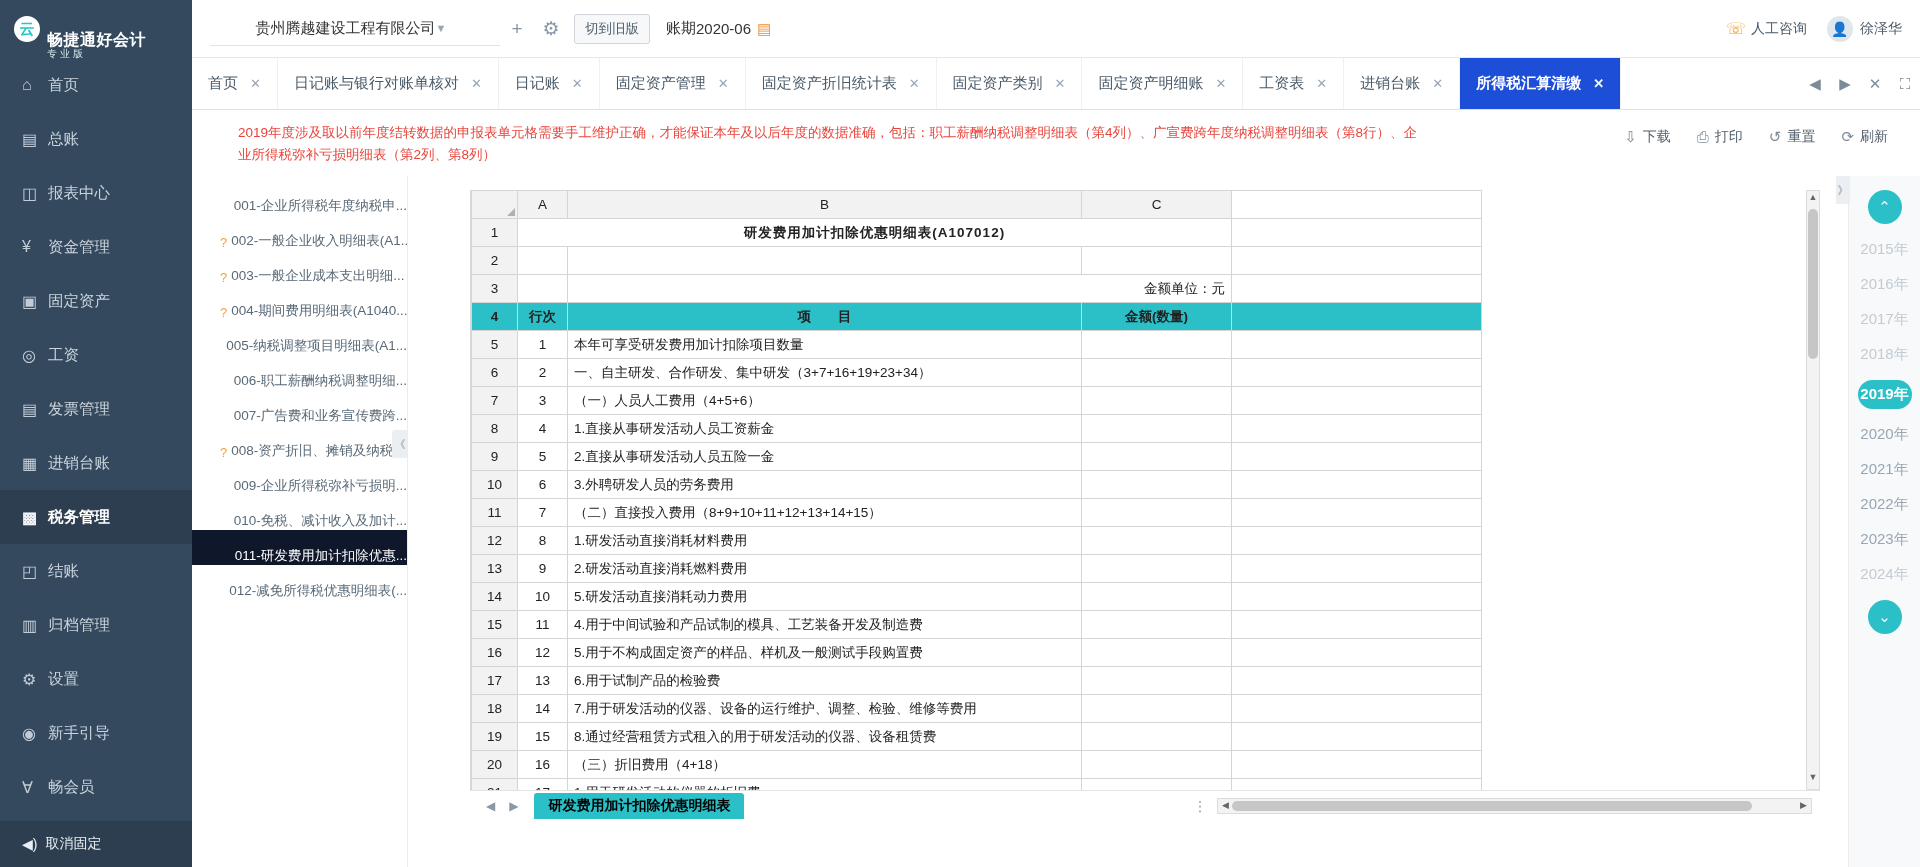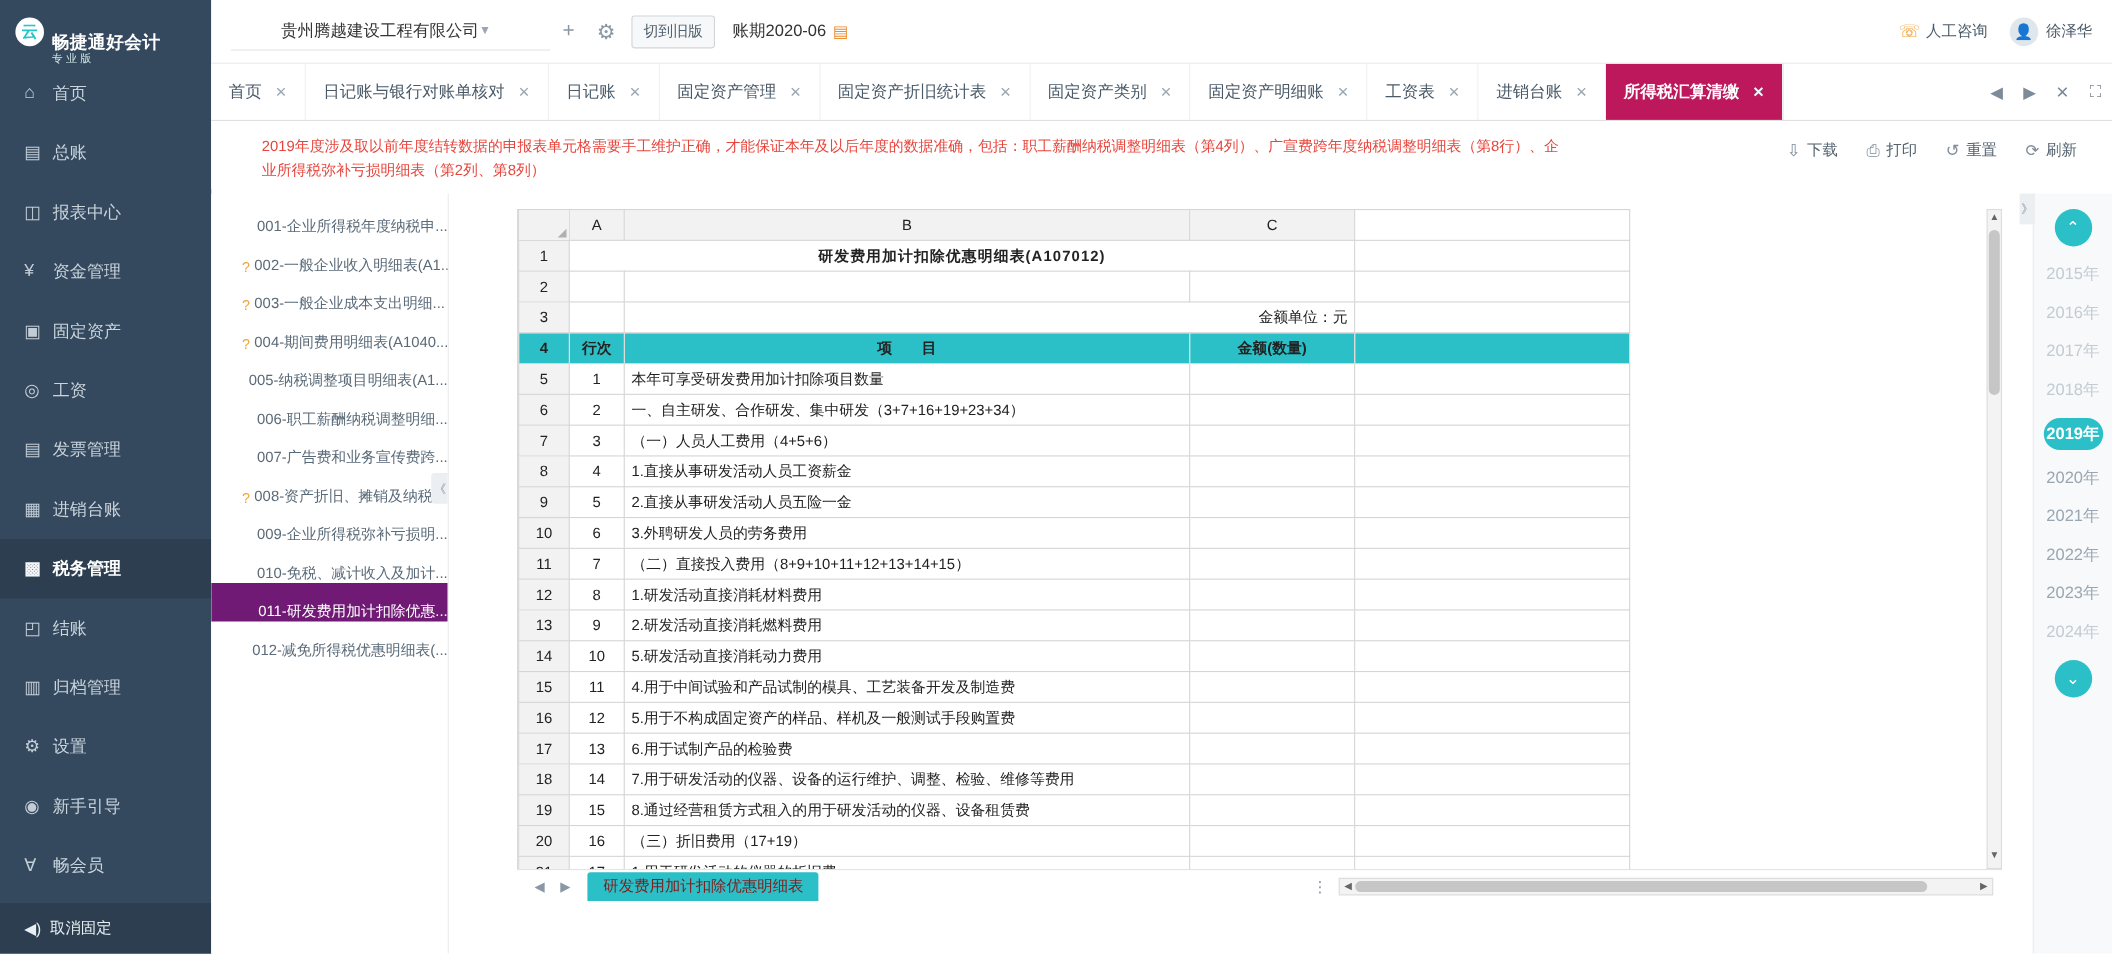--- a/index.html
+++ b/index.html
@@ -77,21 +77,21 @@
   .tabstrip {
     position: absolute; left: 192px; top: 58px; width: 1728px; height: 52px;
     background: #fff; border-bottom: 1px solid #e0e0e0; display: flex; align-items: stretch;
   }
   .tabs { display: flex; align-items: stretch; overflow: hidden; flex: 1; }
   .tab {
     display: flex; align-items: center; padding: 0 16px; font-size: 15px; color: #4a5a68;
     cursor: pointer; white-space: nowrap; border-right: 1px solid #f0f0f0;
   }
   .tab .x { margin-left: 12px; color: #9aa6b2; font-size: 13px; }
-  .tab.active { background: #be185d; color: #fff; font-weight: bold; }
+  .tab.active { background: #1d4ed8; color: #fff; font-weight: bold; }
   .tab.active .x { color: #eafafb; }
   .tab-ctrl {
     width: 30px; display: flex; align-items: center; justify-content: center;
     color: #7d8b98; font-size: 15px; cursor: pointer;
   }
 
   
   .notice {
     position: absolute; left: 192px; top: 110px; width: 1728px; height: 62px;
     background: #fff; padding: 12px 22px 0 22px;
@@ -109,21 +109,21 @@
   .report-list {
     position: absolute; left: 192px; top: 176px; width: 216px; height: 691px;
     background: #fff; border-right: 1px solid #ececec; padding-top: 4px; overflow: hidden;
   }
   .rl-item {
     height: 35px; display: flex; align-items: flex-end; padding-left: 28px;
     font-size: 13.5px; color: #5a6a78; cursor: pointer; white-space: nowrap;
   }
   .rl-item .warn { color: #f0a33a; font-size: 13px; margin-right: 4px; }
   .rl-item .spacer { display: inline-block; width: 17px; }
-  .rl-item.active { background: #701a75; color: #fff; }
+  .rl-item.active { background: #0f172a; color: #fff; }
   .collapse-handle {
     position: absolute; right: -1px; top: 254px; width: 16px; height: 28px;
     background: #eceff1; color: #7d8b98; font-size: 11px;
     display: flex; align-items: center; justify-content: center; cursor: pointer;
     border-radius: 3px 0 0 3px;
   }
 
   
   .sheet-wrap {
     position: absolute; left: 470px; top: 190px; width: 1350px; height: 630px;
@@ -159,21 +159,21 @@
     border: 1px solid #dcdcdc;
   }
   .vscroll .thumb { position: absolute; left: 1px; top: 18px; width: 10px; height: 150px; background: #c6c6c6; border-radius: 5px;}
   .vscroll .arrow { position: absolute; left: 0; width: 12px; height: 16px; text-align: center; font-size: 9px; color: #666; }
   .hscroll-row {
     position: absolute; left: 0; bottom: 0; width: 1350px; height: 30px;
     display: flex; align-items: center; background: #fff; border-top: 1px solid #e3e3e3;
   }
   .sheet-tabctrl { display: flex; align-items: center; gap: 14px; padding: 0 16px; color: #8a98a5; font-size: 12px; }
   .sheet-tab {
-    background: #2bc0c8; color: #7f1d1d; font-size: 14px; font-weight: normal;
+    background: #2bc0c8; color: #000000; font-size: 14px; font-weight: bold;
     padding: 4px 14px; border-radius: 3px 3px 0 0;
   }
   .kebab { margin-left: auto; color: #8a98a5; font-size: 14px; padding: 0 10px; }
   .hbar { width: 595px; height: 16px; background: #f3f3f3; border: 1px solid #dcdcdc; position: relative; margin-right: 8px;}
   .hbar .thumb { position: absolute; left: 14px; top: 2px; width: 520px; height: 10px; background: #c6c6c6; border-radius: 5px;}
   .hbar .ar { position:absolute; top:1px; width: 13px; height: 13px; font-size: 9px; text-align:center; color:#666; }
 
   
   .yearrail {
     position: absolute; right: 0; top: 176px; width: 72px; height: 691px;
@@ -566,21 +566,21 @@
           <tr>
             <td class="rowhead">19</td>
             <td class="num">15</td>
             <td>8.通过经营租赁方式租入的用于研发活动的仪器、设备租赁费</td>
             <td></td>
             <td class="empty-area"></td>
           </tr>
           <tr>
             <td class="rowhead">20</td>
             <td class="num">16</td>
-            <td>（三）折旧费用（17+19）</td>
+            <td>（三）折旧费用（4+18）</td>
             <td></td>
             <td class="empty-area"></td>
           </tr>
           <tr>
             <td class="rowhead">21</td>
             <td class="num">17</td>
             <td>1.用于研发活动的仪器的折旧费</td>
             <td></td>
             <td class="empty-area"></td>
           </tr>

